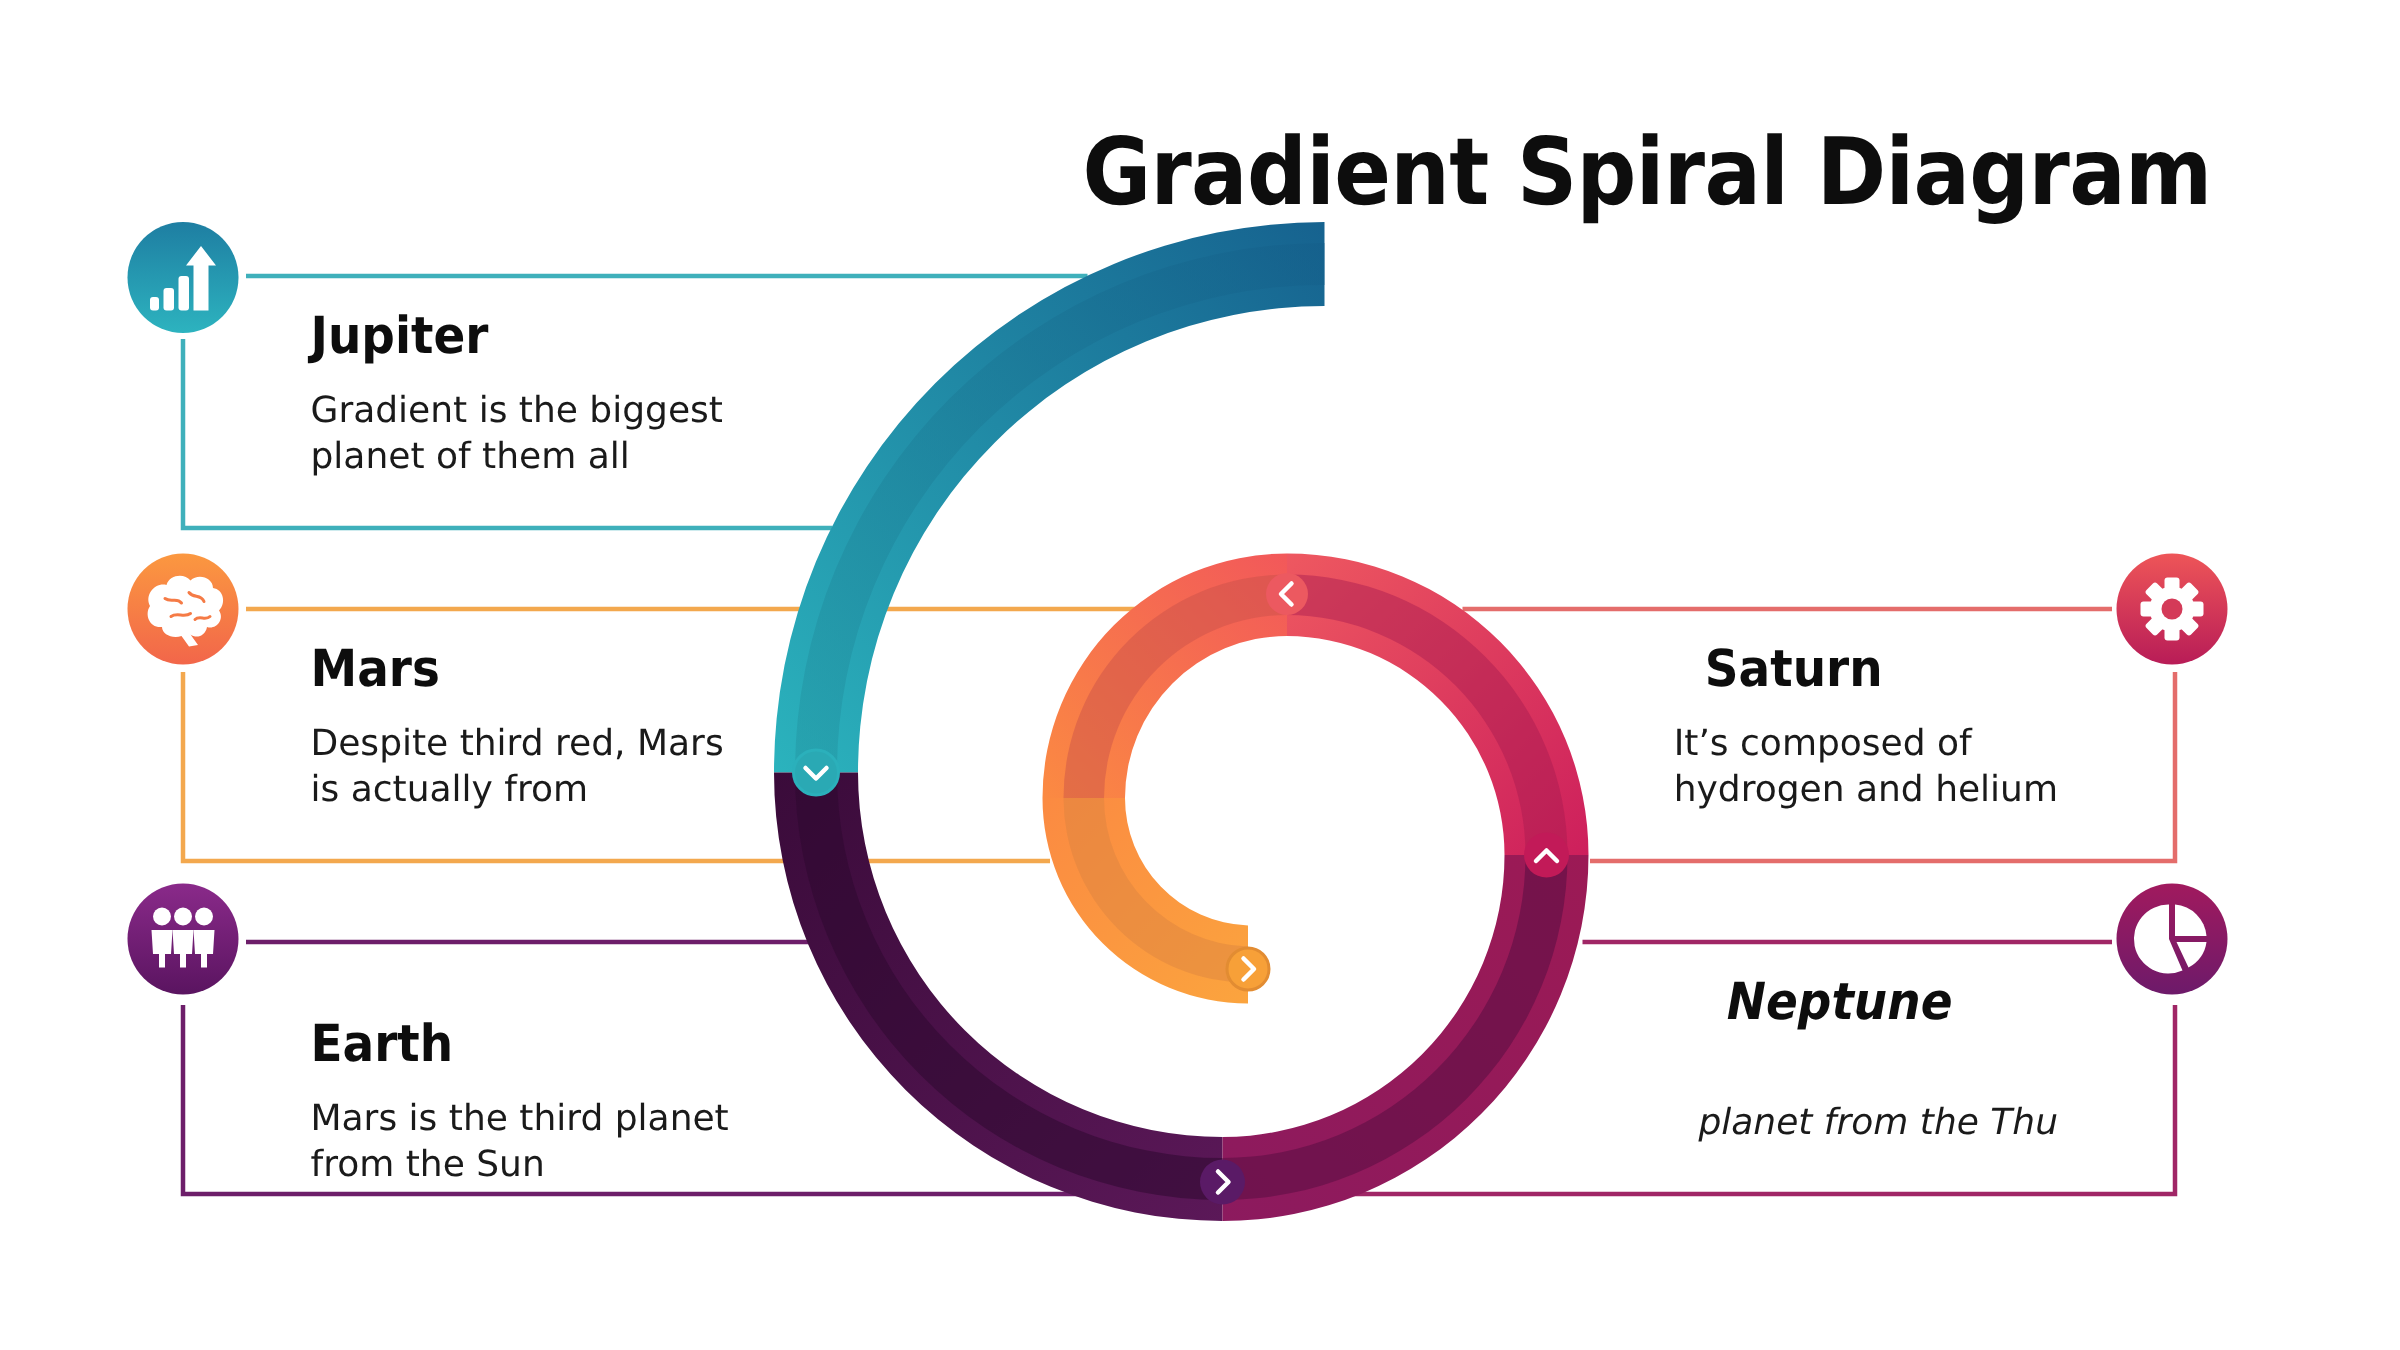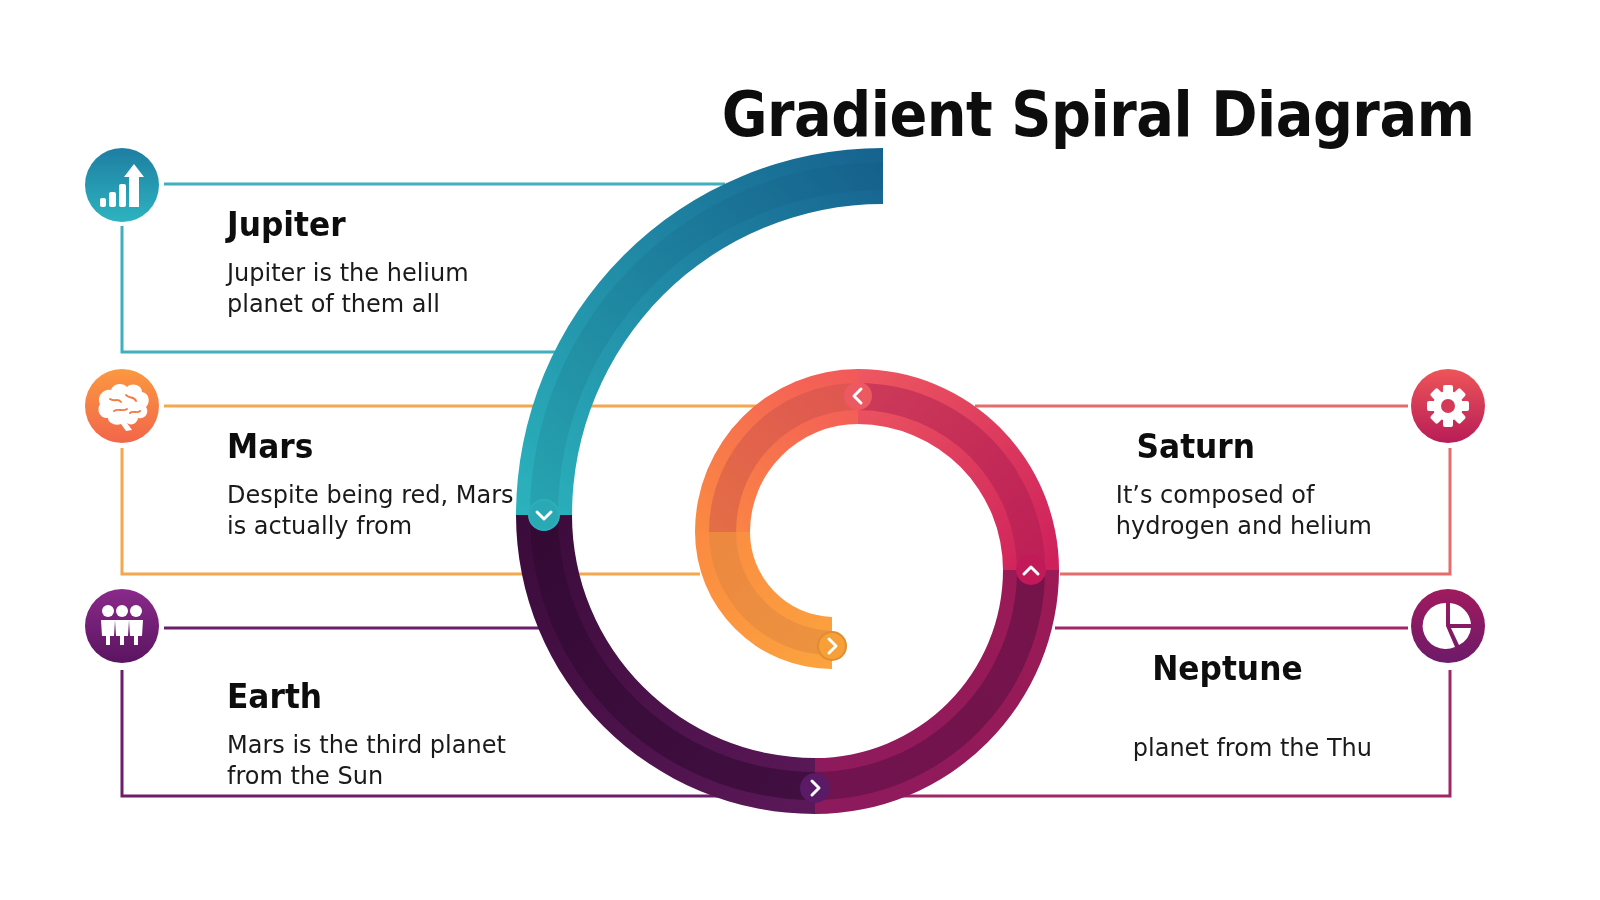--- a/index.html
+++ b/index.html
@@ -2,21 +2,21 @@
 <html><head>
 <meta charset="utf-8">
 <style>
   html, body { margin: 0; padding: 0; background: #ffffff; }
   body { width: 1600px; height: 900px; position: relative; overflow: hidden;
          font-family: "Liberation Sans", "DejaVu Sans", sans-serif; color: #111; }
   .title { position: absolute; right: 126px; top: 78px; font-size: 62px; font-weight: 700;
            letter-spacing: -0.5px; color: #0d0d0d; margin: 0; white-space: nowrap;
            font-family: "DejaVu Sans", sans-serif; transform: scaleX(0.9); transform-origin: right center; }
   svg.art { position: absolute; left: 0; top: 0; }
-  .card-text { position: absolute; margin-left: 20px; }
+  .card-text { position: absolute; }
   .card-text h2 { margin: 0; font-size: 34px; font-weight: 700; color: #0d0d0d;
                   font-family: "DejaVu Sans", sans-serif; transform: scaleX(0.92); }
   .card-text p { margin: 14px 0 0 0; font-size: 24px; line-height: 31px; color: #1a1a1a;
                  font-family: "DejaVu Sans", sans-serif; font-weight: 400; }
   .left h2 { transform-origin: left center; }
   .right { text-align: left; }
   .right h2 { transform-origin: right center; }
 </style>
 </head>
 <body>
@@ -191,34 +191,34 @@
     <path d="M1446 603 A23 23 0 1 0 1455 647 L1446 626 Z" fill="#fff"></path>
     <path d="M1450 603 A23 23 0 0 1 1471 624 L1450 624 Z" fill="#fff"></path>
     <path d="M1451 628 L1471 628 A22 22 0 0 1 1459 645 Z" fill="#fff"></path>
   </g>
 </svg>
 
 <h1 class="title">Gradient Spiral Diagram</h1>
 
 <div class="card-text left" style="left:207px; top:204px;">
   <h2>Jupiter</h2>
-  <p><span>Jupiter is the helium</span><br><span>planet of them all</span></p>
+  <p><span>Gradient is the biggest</span><br><span>planet of them all</span></p>
 </div>
 
 <div class="card-text left" style="left:207px; top:426px;">
   <h2>Mars</h2>
-  <p><span>Despite being red, Mars</span><br><span>is actually from</span></p>
+  <p><span>Despite third red, Mars</span><br><span>is actually from</span></p>
 </div>
 
 <div class="card-text left" style="left:207px; top:676px;">
   <h2>Earth</h2>
   <p><span>Mars is the third planet</span><br><span>from the Sun</span></p>
 </div>
 
 <div class="card-text right" style="right:228px; top:426px;">
   <h2>Saturn</h2>
   <p><span>It’s composed of</span><br><span>hydrogen and helium</span></p>
 </div>
 
-<div class="card-text right" style="right:228px; top:648px;">
+<div class="card-text right" style="right:228px; top:648px;font-style:italic;">
   <h2>Neptune</h2>
   <p><br><span>planet from the Thu</span></p>
 </div>
 
 </body></html>

